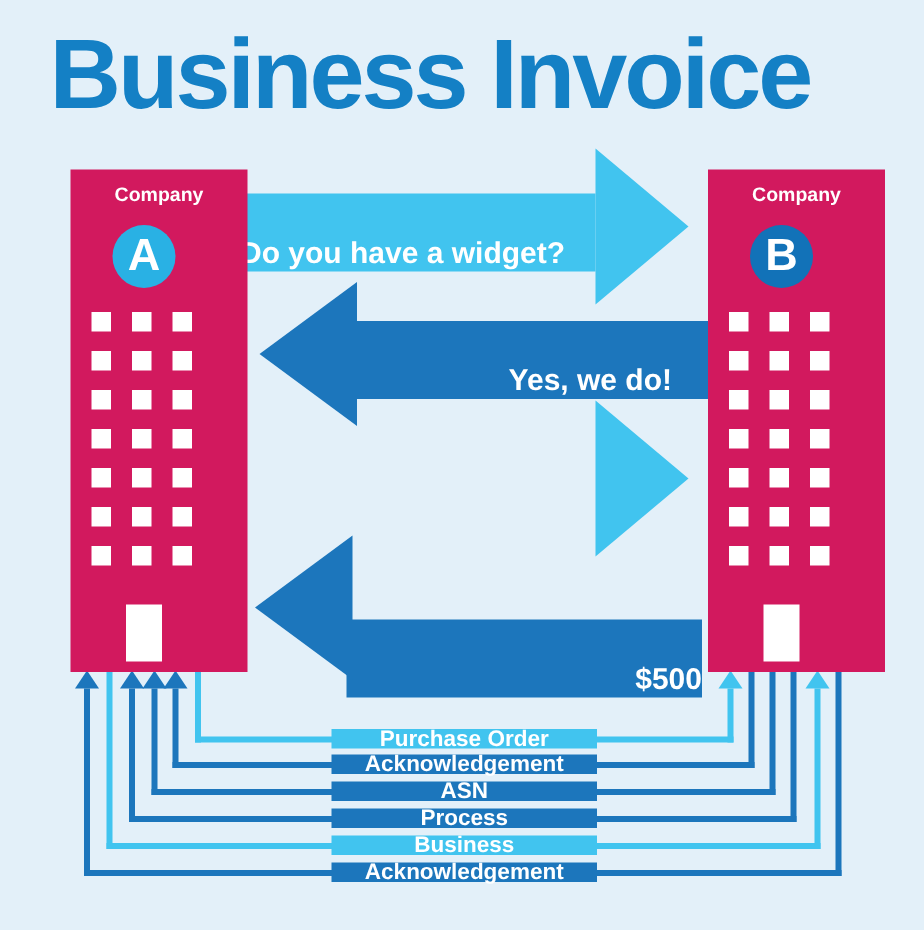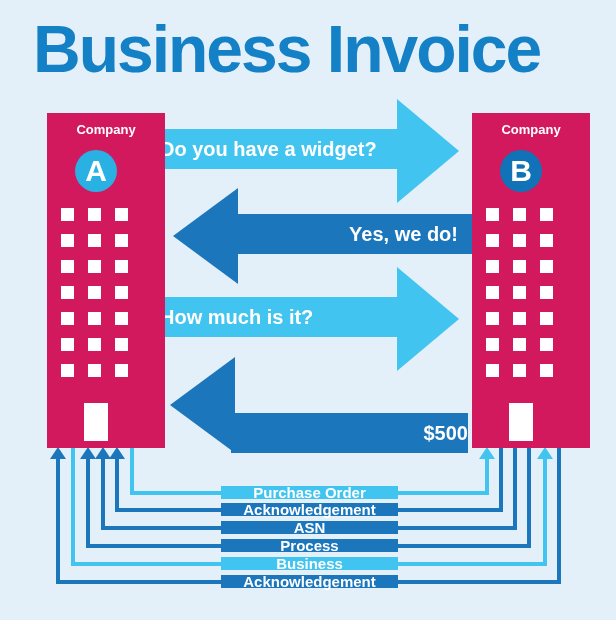--- a/index.html
+++ b/index.html
@@ -36,28 +36,28 @@
     position:absolute;left:14px;top:95px;
     display:grid;grid-template-columns:repeat(3,13px);
     grid-auto-rows:13px;column-gap:14px;row-gap:13px;
   }
   .window{background:#fff;}
   .door{
     position:absolute;left:37px;top:290px;width:24px;height:38px;background:#fff;
   }
   
   .msg-body{
-    position:absolute;height:40px;display:flex;align-items:center;
+    position:absolute;height:52px;display:flex;align-items:flex-end;
     box-sizing:border-box;color:#fff;font-size:20px;font-weight:bold;
     white-space:nowrap;z-index:2;
   }
   .msg-head{position:absolute;width:0;height:0;z-index:2;}
   #msg0-body{left:145px;top:129px;width:252px;background:var(--light);padding-left:15px;}
   #msg0-head{left:397px;top:99px;border-top:52px solid transparent;border-bottom:52px solid transparent;border-left:62px solid var(--light);}
-  #msg1-body{left:238px;top:214px;width:234px;background:var(--dark);justify-content:flex-end;padding-right:14px;}
+  #msg1-body{left:238px;top:214px;width:234px;background:var(--dark);justify-content:flex-end;padding-right:24px;}
   #msg1-head{left:173px;top:188px;border-top:48px solid transparent;border-bottom:48px solid transparent;border-right:65px solid var(--dark);}
   #msg2-body{left:145px;top:297px;width:252px;background:var(--light);padding-left:15px;}
   #msg2-head{left:397px;top:267px;border-top:52px solid transparent;border-bottom:52px solid transparent;border-left:62px solid var(--light);}
   #msg3-body{left:231px;top:383px;width:237px;background:var(--dark);justify-content:flex-end;padding-right:0;margin-top:30px;}
   #msg3-head{left:170px;top:357px;border-top:48px solid transparent;border-bottom:48px solid transparent;border-right:65px solid var(--dark);}
   
   .flow-line{position:absolute;z-index:1;}
   .flow-arrowhead{position:absolute;width:0;height:0;z-index:1;}
   .flow-bar{
     position:absolute;left:221px;width:177px;height:13px;z-index:2;
@@ -133,23 +133,20 @@
   <div class="msg-body" id="msg0-body">
     <span>Do you have a widget?</span>
   </div>
   <div class="msg-head" id="msg0-head"></div>
 
   <div class="msg-body" id="msg1-body">
     <span>Yes, we do!</span>
   </div>
   <div class="msg-head" id="msg1-head"></div>
 
-  <div class="msg-body" id="msg2-body">
-    <span>How much is it?</span>
-  </div>
   <div class="msg-head" id="msg2-head"></div>
 
   <div class="msg-body" id="msg3-body">
     <span>$500</span>
   </div>
   <div class="msg-head" id="msg3-head"></div>
 
   <div id="flows">
       <div class="flow-line" style="left: 130px; top: 490.5px; width: 359px; height: 4px; background: rgb(65, 196, 239);"></div>
       <div class="flow-line" style="left: 130px; top: 448px; width: 4px; height: 46.5px; background: rgb(65, 196, 239);"></div>

